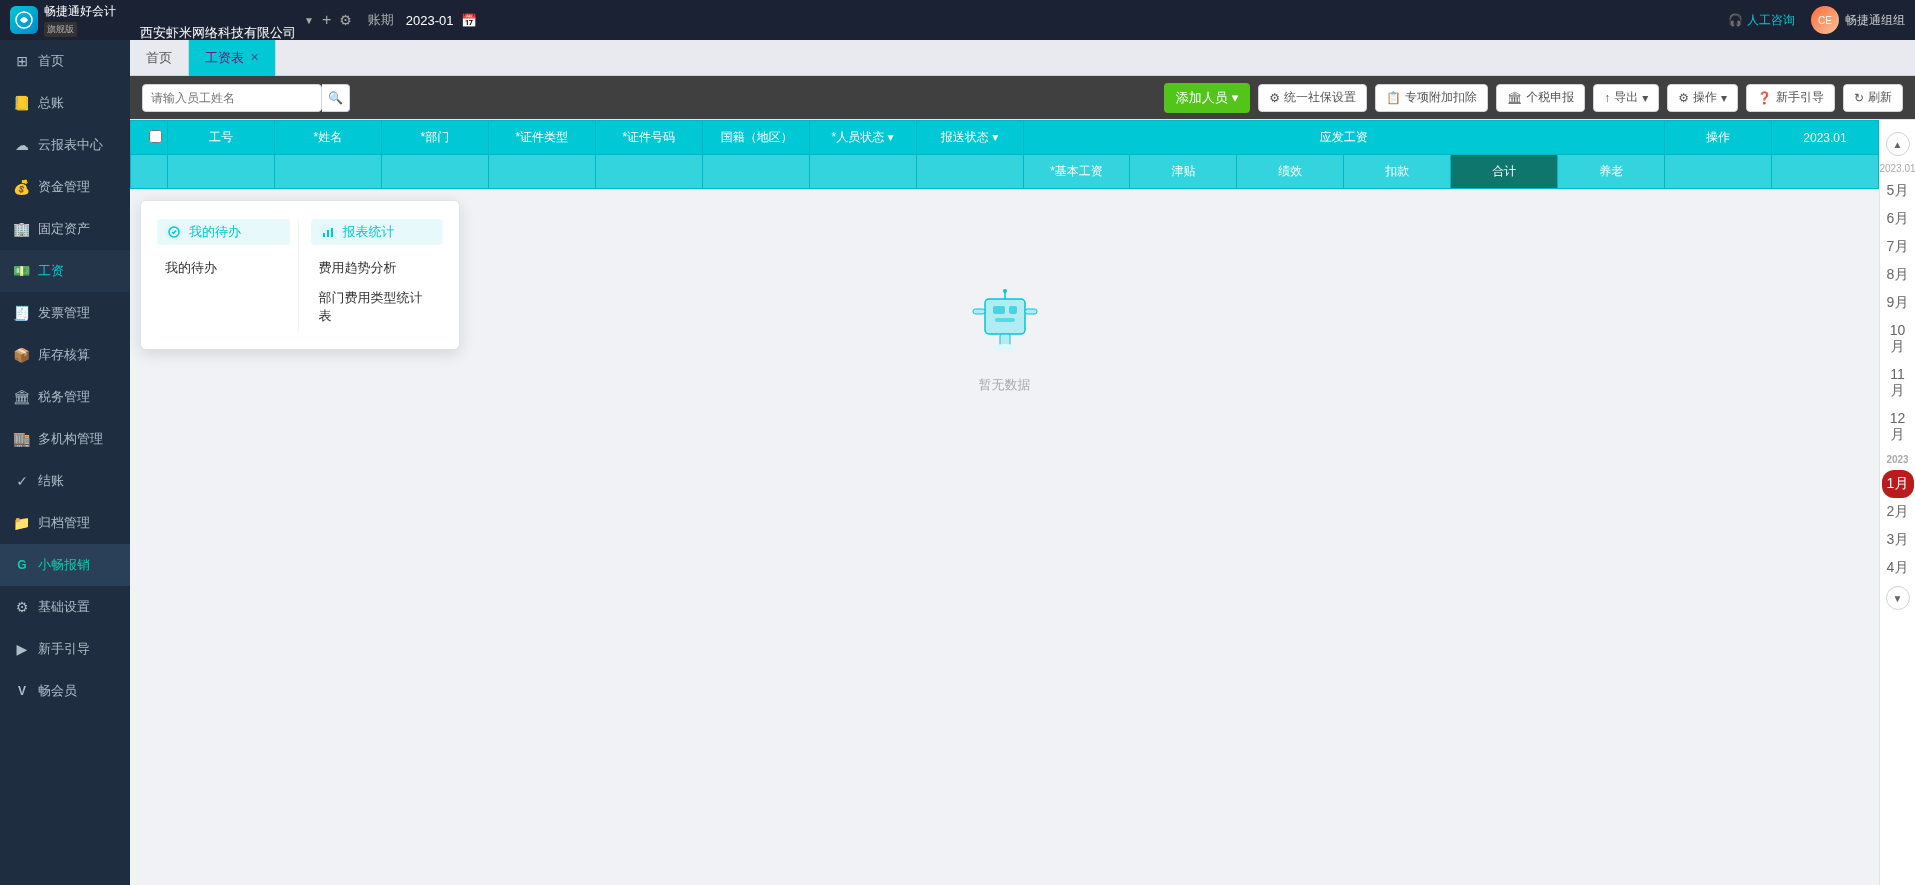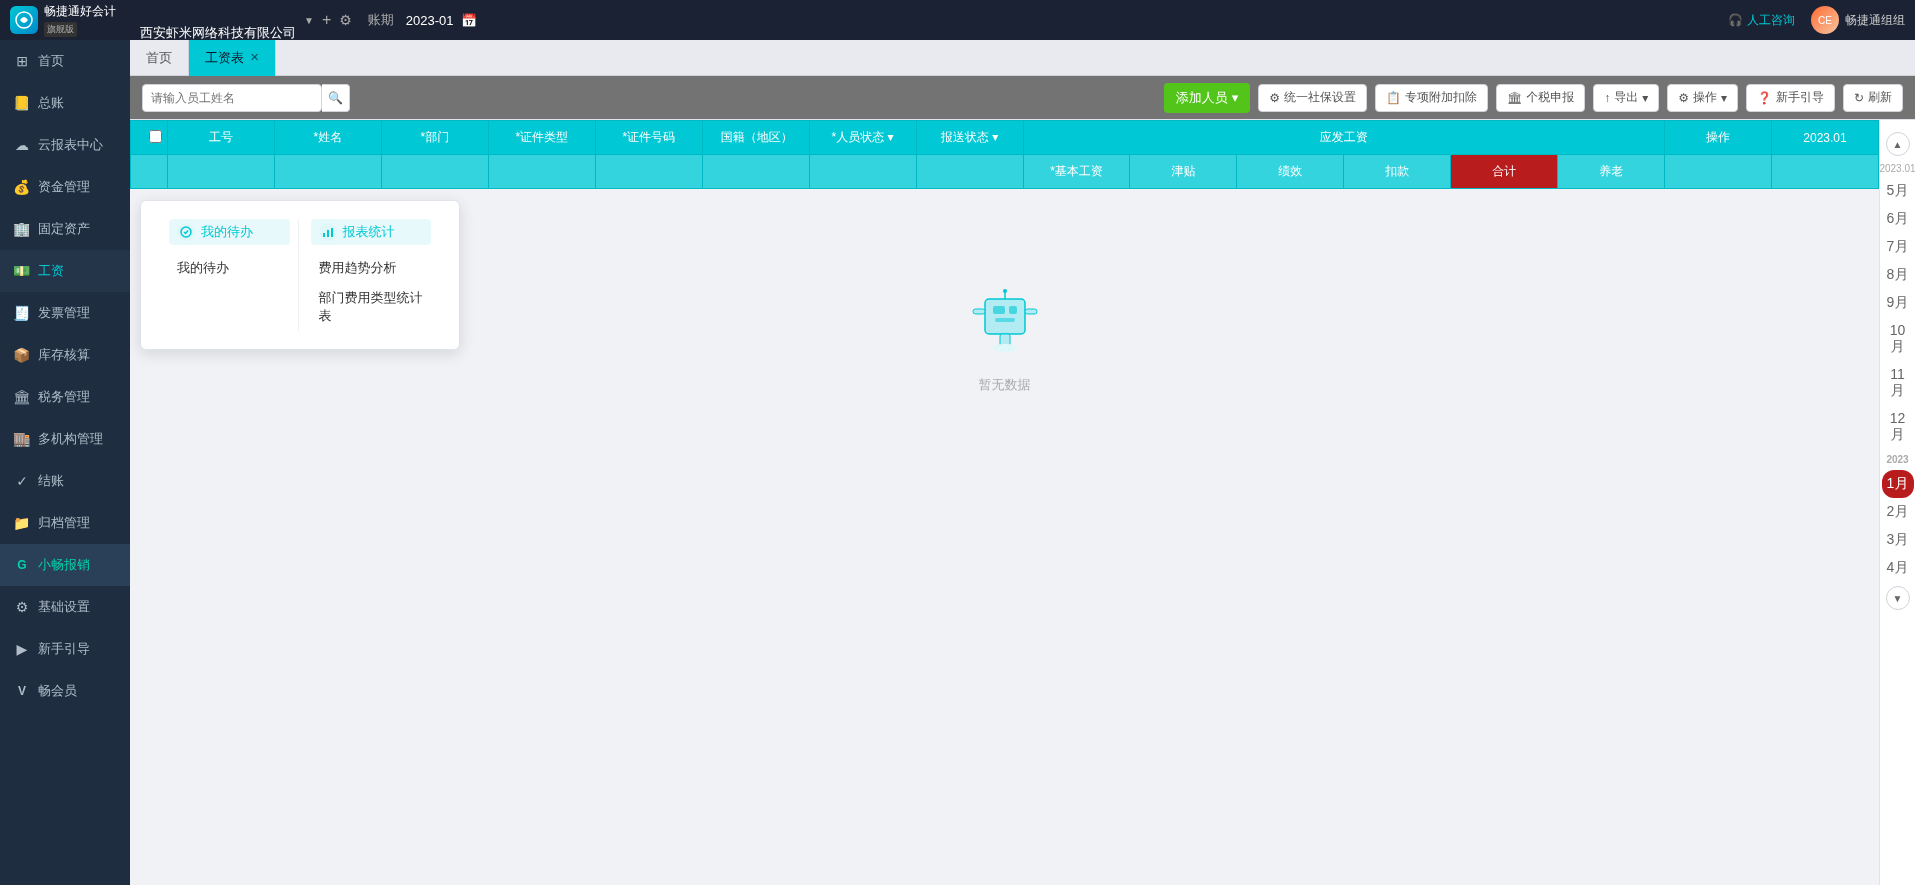--- a/index.html
+++ b/index.html
@@ -97,33 +97,33 @@
       display: flex;
       align-items: center;
       padding: 0 16px;
       cursor: pointer;
       font-size: 13px;
       color: #555;
       border-right: 1px solid #d0d3da;
     }
     .tab-item.active {
       background: #00c8d4;
-      color: #0f172a;
+      color: #701a75;
     }
     .tab-close {
       margin-left: 6px;
       font-size: 11px;
       cursor: pointer;
       opacity: 0.7;
     }
 
     
     .toolbar {
       height: 44px;
-      background: #737373;
+      background: #404040;
       display: flex;
       align-items: center;
       padding: 0 12px;
       gap: 8px;
       flex-shrink: 0;
       border-bottom: 1px solid #e0e3ea;
     }
     .search-input {
       width: 180px;
       height: 28px;
@@ -220,21 +220,21 @@
     .popup-menu {
       background: white;
       border: 1px solid #e0e3ea;
       border-radius: 6px;
       box-shadow: 0 4px 16px rgba(0,0,0,0.12);
       width: 320px;
       padding: 12px 0;
     }
     .popup-section {
       display: flex;
-      padding: 6px 28px;
+      padding: 6px 16px;
       gap: 0;
     }
     .popup-col {
       flex: 1;
     }
     .popup-col-title {
       display: flex;
       align-items: center;
       gap: 6px;
       color: #00c8d4;
@@ -500,21 +500,21 @@
                 <th style="background:#33d4de;"></th>
                 <th style="background:#33d4de;"></th>
                 <th style="background:#33d4de;"></th>
                 <th style="background:#33d4de;"></th>
                 <th style="background:#33d4de;"></th>
                 <th style="background:#33d4de;"></th>
                 <th style="background:#33d4de;">*基本工资</th>
                 <th style="background:#33d4de;">津贴</th>
                 <th style="background:#33d4de;margin-left:29px;">绩效</th>
                 <th style="background:#33d4de;">扣款</th>
-                <th style="background:#b91c1c;">合计</th>
+                <th style="background:#0f766e;">合计</th>
                 <th style="background:#33d4de;text-align:center;">养老</th>
                 <th style="background:#33d4de;"></th>
                 <th style="background:#33d4de;"></th>
               </tr>
             </thead>
             <tbody>
             </tbody>
           </table>
 
           <div class="empty-state">

